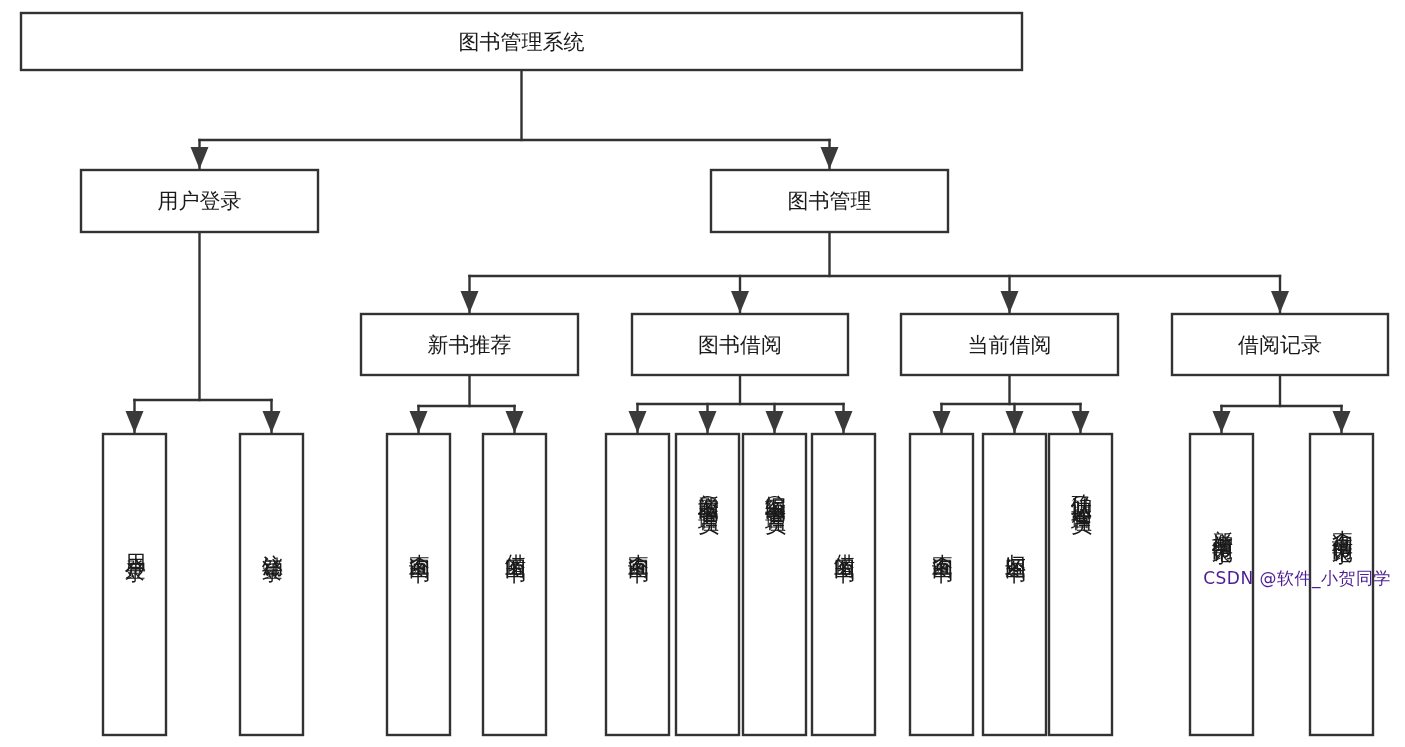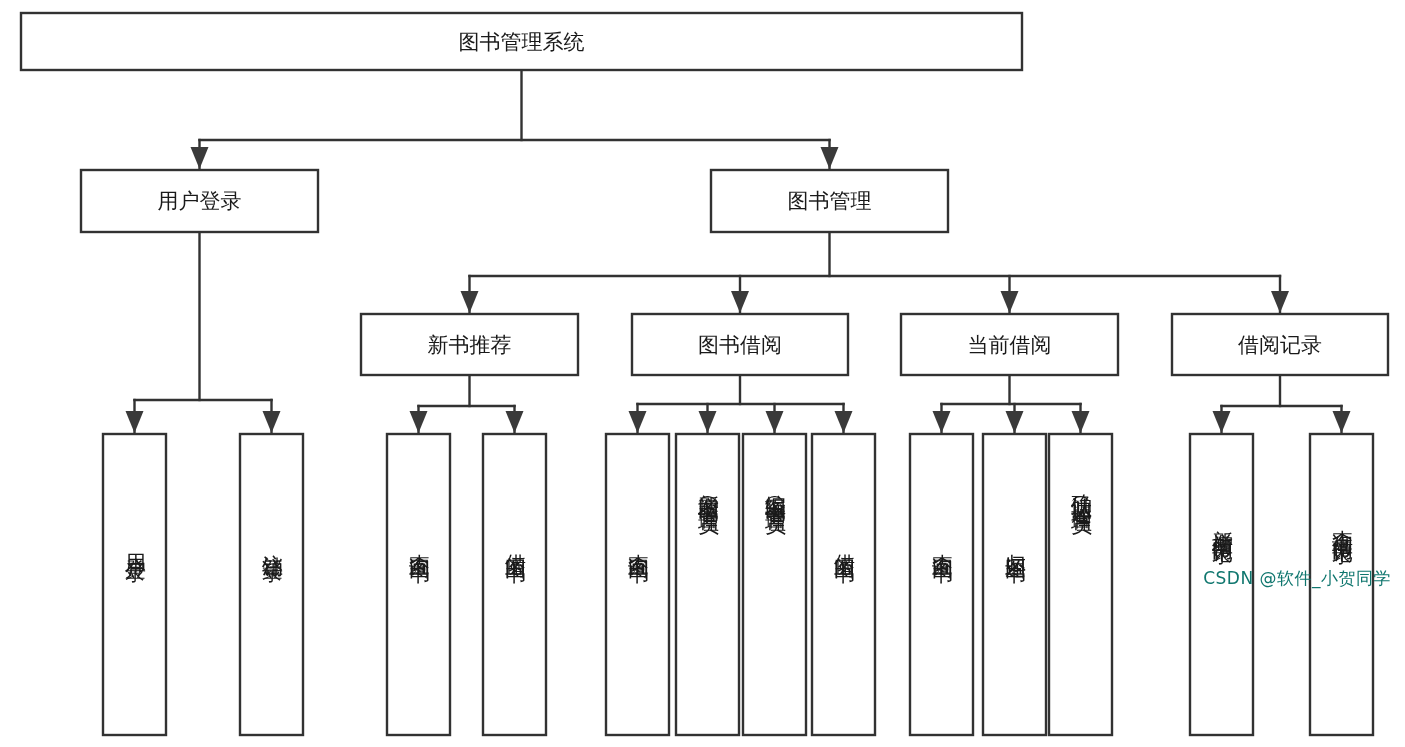--- a/index.html
+++ b/index.html
@@ -67,21 +67,21 @@
     color: #1a1a1a;
     white-space: nowrap;
     text-align: start;
   }
   .watermark {
     position: absolute;
     right: 14px;
     bottom: 6px;
     font-family: "DejaVu Sans", "Liberation Sans", sans-serif;
     font-size: 17px;
-    color: #0f766e;
+    color: #4c1d95;
     letter-spacing: 0.5px;
     white-space: nowrap;
     user-select: none;
   }
 </style>
 </head>
 <body>
 
 <div id="diagram-root">
   <svg id="tree-svg" viewBox="0 0 1405 747" xmlns="http://www.w3.org/2000/svg">

